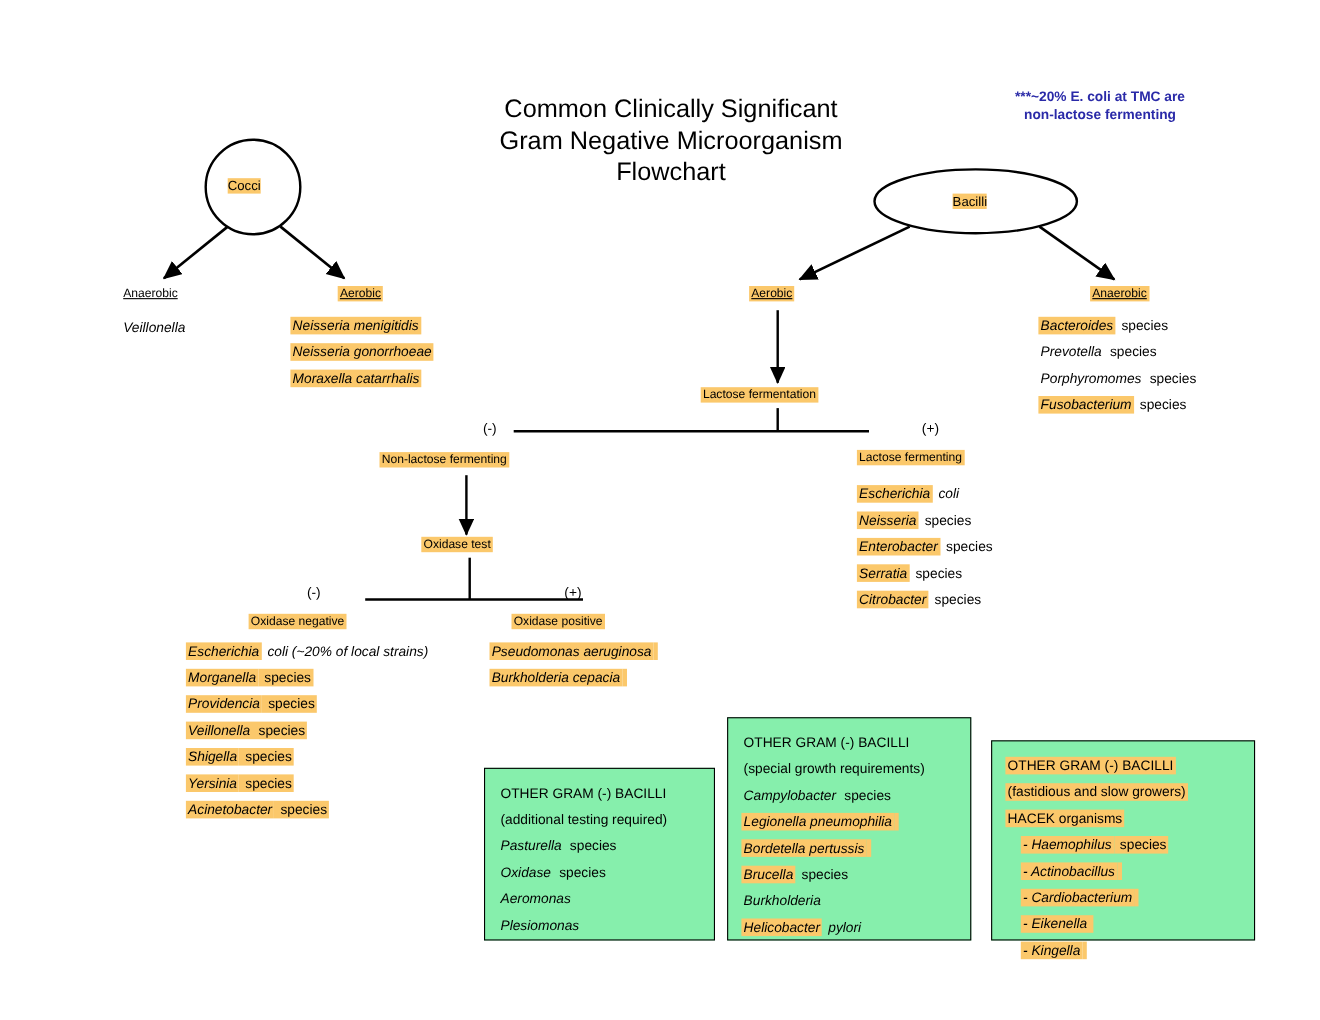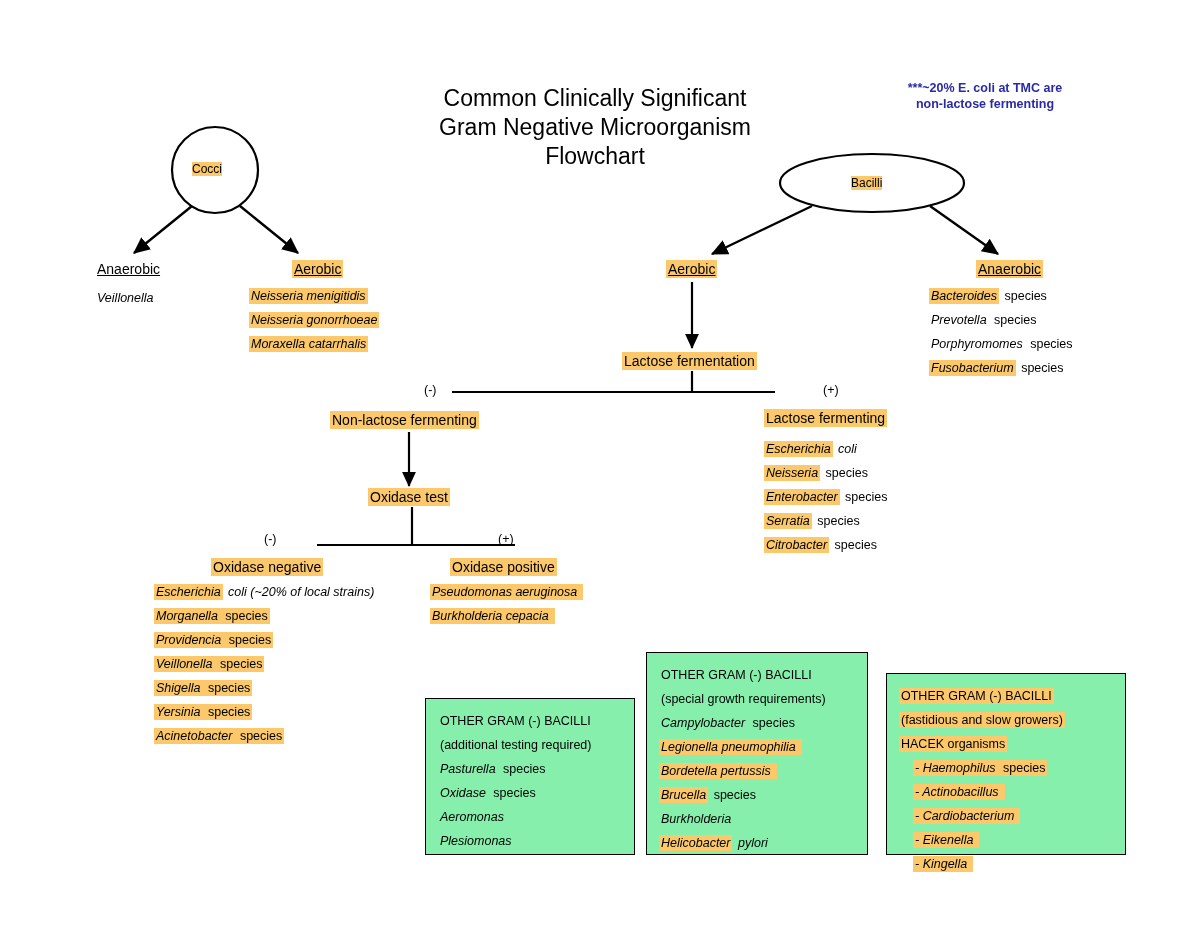--- a/index.html
+++ b/index.html
@@ -4,21 +4,21 @@
 <style>
   html,body{margin:0;padding:0;}
   body{
     width:1200px;height:927px;
     background:#ffffff;
     font-family:"Liberation Sans","DejaVu Sans",sans-serif;
     color:#000000;
     overflow:hidden;
     position:relative;
   }
-  #canvas{position:absolute;left:0;top:0;width:1080px;height:927px;}
+  #canvas{position:absolute;left:15px;top:0;width:1080px;height:927px;}
   svg.lines{position:absolute;left:0;top:0;width:1200px;height:927px;pointer-events:none;}
 
   .title{
     position:absolute;
     text-align:center;
     font-size:23px;
     line-height:29px;
     color:#000;
     white-space:nowrap;
   }
@@ -36,21 +36,21 @@
     font-size:12px;
     white-space:nowrap;
   }
 
   .hl{background:#fbc86b;}
   .ital{font-style:italic;}
   .und{text-decoration:underline;}
 
   .node{
     position:absolute;
-    font-size:14px;
+    font-size:11px;
     white-space:nowrap;
   }
   .node .lbl{padding:1px 2px;}
 
   .list{
     position:absolute;
     font-size:12.5px;
     line-height:24px;
     white-space:nowrap;
   }

